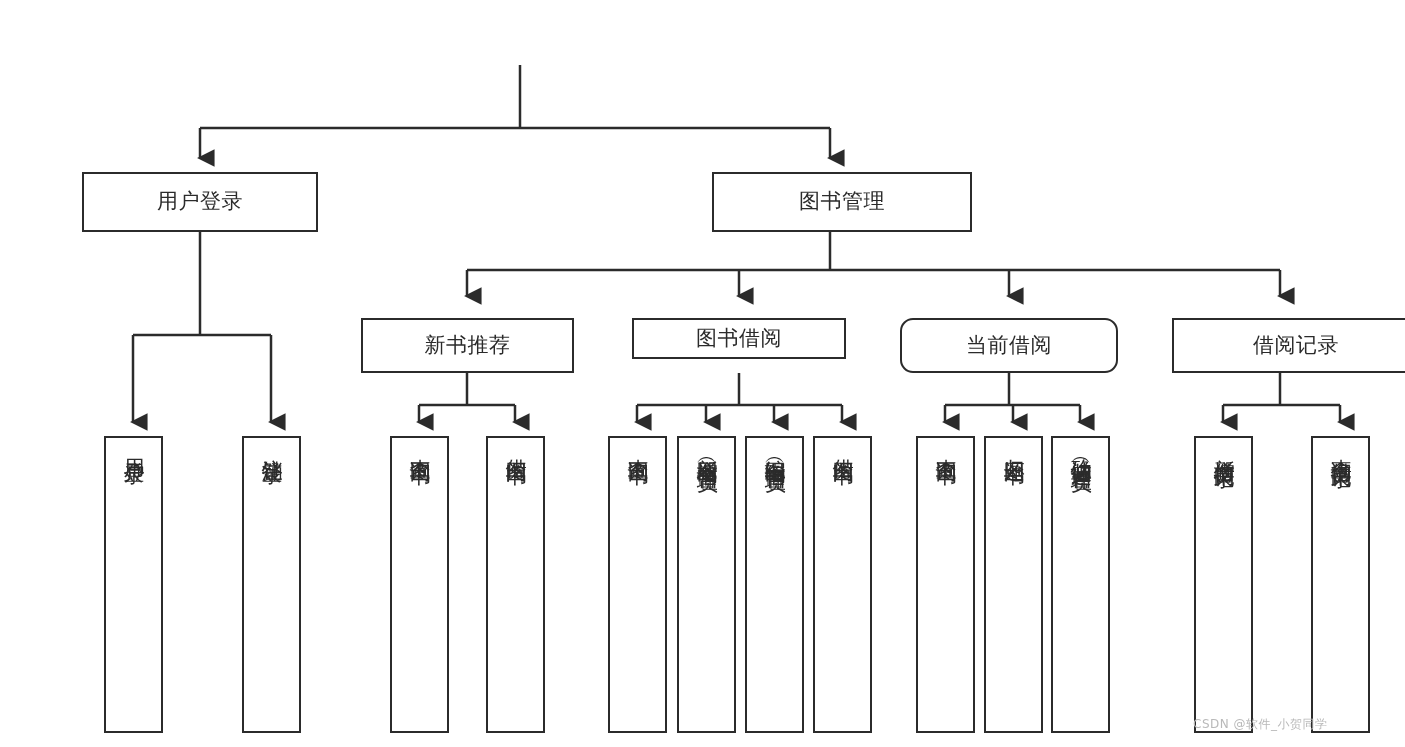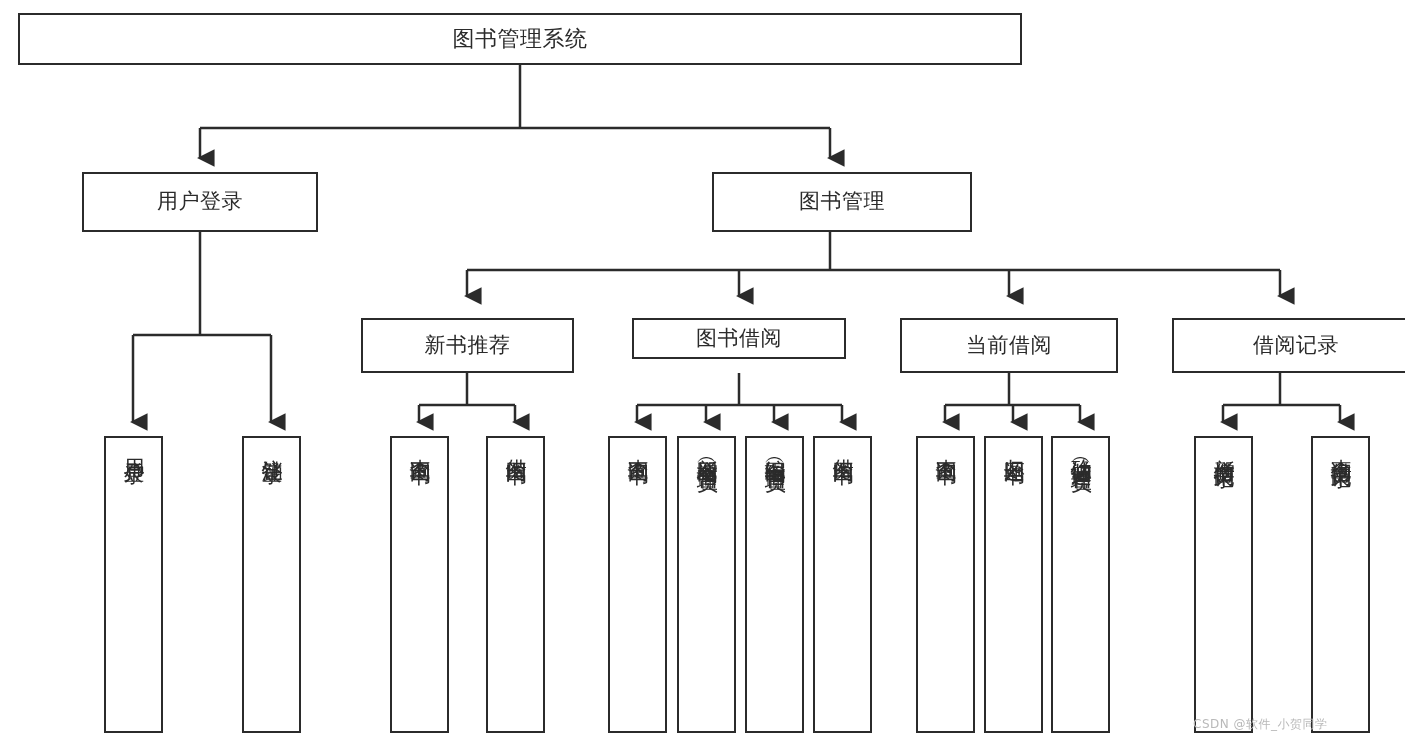--- a/index.html
+++ b/index.html
@@ -115,38 +115,35 @@
       <path d="M 1013 405 L 1013 422" marker-end="url(#arrow)"></path>
       <path d="M 1080 405 L 1080 422" marker-end="url(#arrow)"></path>
 
       <path d="M 1280 373 L 1280 405"></path>
       <path d="M 1223 405 L 1340 405"></path>
       <path d="M 1223 405 L 1223 422" marker-end="url(#arrow)"></path>
       <path d="M 1340 405 L 1340 422" marker-end="url(#arrow)"></path>
     </g>
   </svg>
 
-  <div class="node horizontal" id="root-node" style="left:18px; top:13px; width:1004px; height:52px;">
-    <span class="label">图书管理系统</span>
-  </div>
 
   <div class="node horizontal" style="left:82px; top:172px; width:236px; height:60px;">
     <span class="label">用户登录</span>
   </div>
   <div class="node horizontal" style="left:712px; top:172px; width:260px; height:60px;">
     <span class="label">图书管理</span>
   </div>
 
   <div class="node horizontal" style="left:361px; top:318px; width:213px; height:55px;">
     <span class="label">新书推荐</span>
   </div>
   <div class="node horizontal" style="left:632px; top:318px; width:214px; height:41px;">
     <span class="label">图书借阅</span>
   </div>
-  <div class="node horizontal" style="left:900px; top:318px; width:218px; height:55px;">
+  <div class="node horizontal" style="left:900px; top:318px; width:218px; height:55px;border-radius:13px;">
     <span class="label">当前借阅</span>
   </div>
   <div class="node horizontal" style="left:1172px; top:318px; width:248px; height:55px;">
     <span class="label">借阅记录</span>
   </div>
 
   <div class="node vertical" style="left:104px; top:436px; width:59px; height:297px;">
     <span class="label">用户登录</span>
   </div>
   <div class="node vertical" style="left:242px; top:436px; width:59px; height:297px;">

